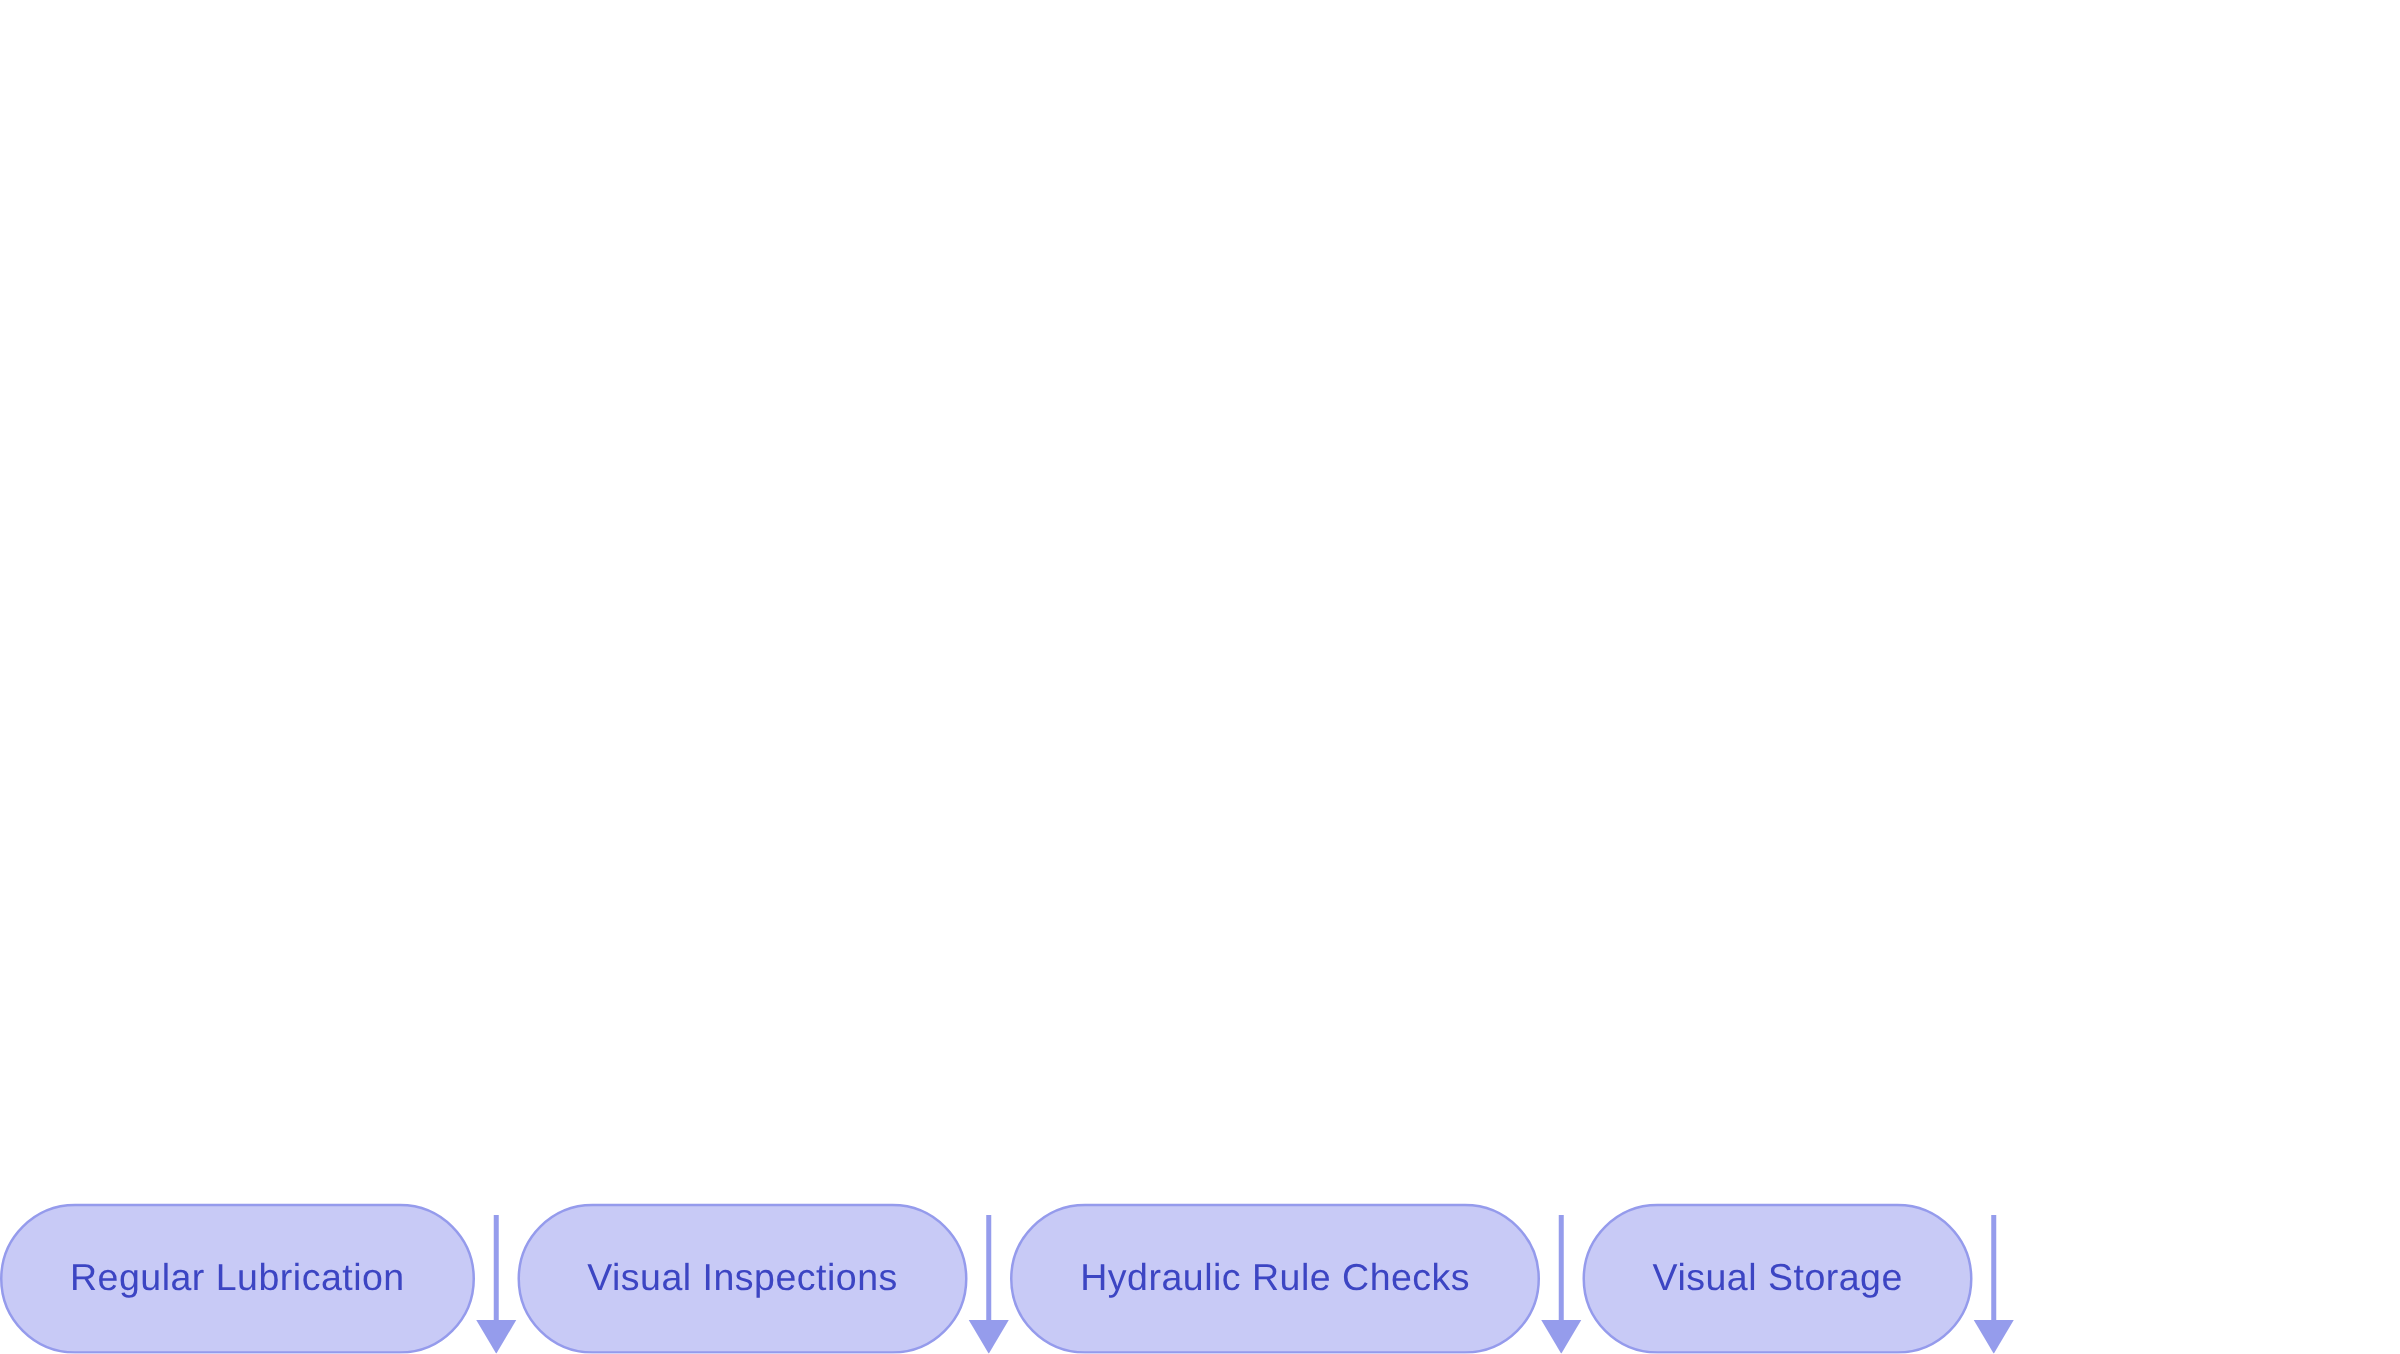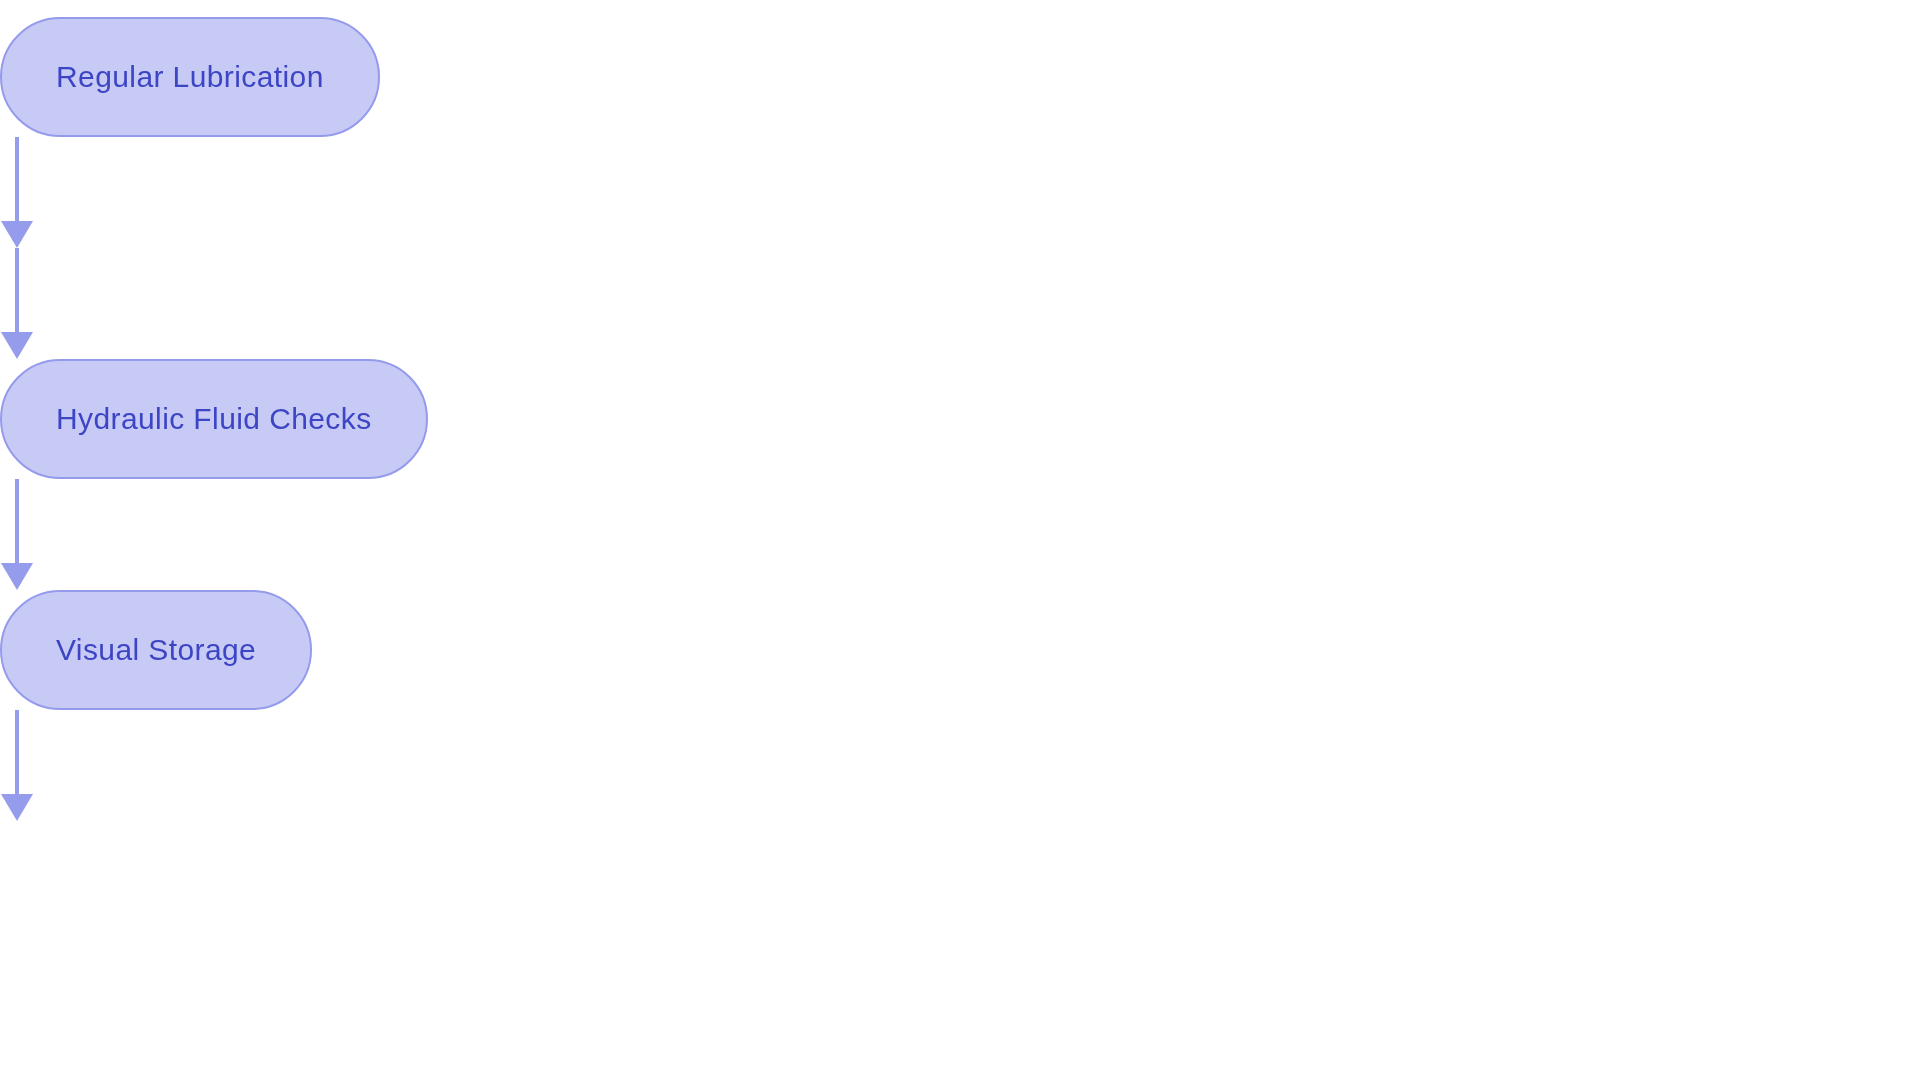--- a/index.html
+++ b/index.html
@@ -13,22 +13,22 @@
   html, body {
     background: var(--background);
     font-family: "Liberation Sans", "DejaVu Sans", sans-serif;
   }
   .canvas {
     position: relative;
     width: 1920px;
     height: 1083px;
     background: var(--background);
     display: flex;
-    flex-direction: column;
-    align-items: flex-start;
+    flex-direction: row;
+    align-items: flex-end;
     padding-top: 17px;
     overflow: hidden;
   }
   .node {
     height: 120px;
     min-width: 290px;
     padding: 0 54px;
     background: var(--node-fill);
     border: 2px solid var(--node-border);
     border-radius: 60px;
@@ -73,28 +73,31 @@
 
   <div class="node">
     <span class="node-label">Regular Lubrication</span>
   </div>
 
   <div class="arrow">
     <div class="arrow-line"></div>
     <div class="arrow-head"></div>
   </div>
 
+  <div class="node">
+    <span class="node-label">Visual Inspections</span>
+  </div>
 
   <div class="arrow">
     <div class="arrow-line"></div>
     <div class="arrow-head"></div>
   </div>
 
   <div class="node">
-    <span class="node-label">Hydraulic Fluid Checks</span>
+    <span class="node-label">Hydraulic Rule Checks</span>
   </div>
 
   <div class="arrow">
     <div class="arrow-line"></div>
     <div class="arrow-head"></div>
   </div>
 
   <div class="node">
     <span class="node-label">Visual Storage</span>
   </div>

